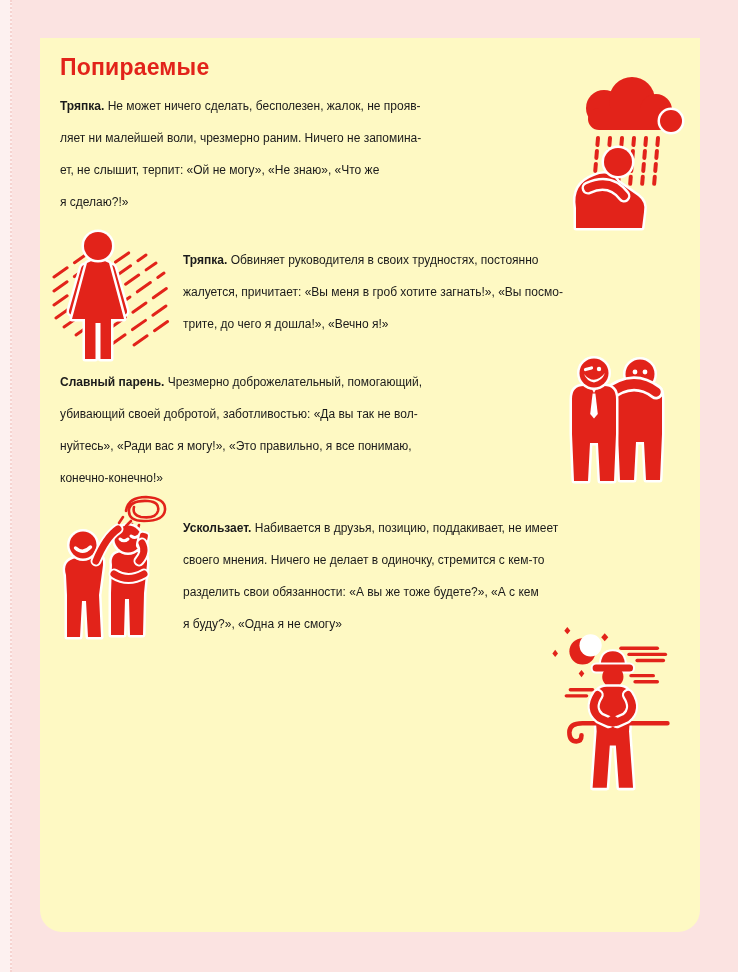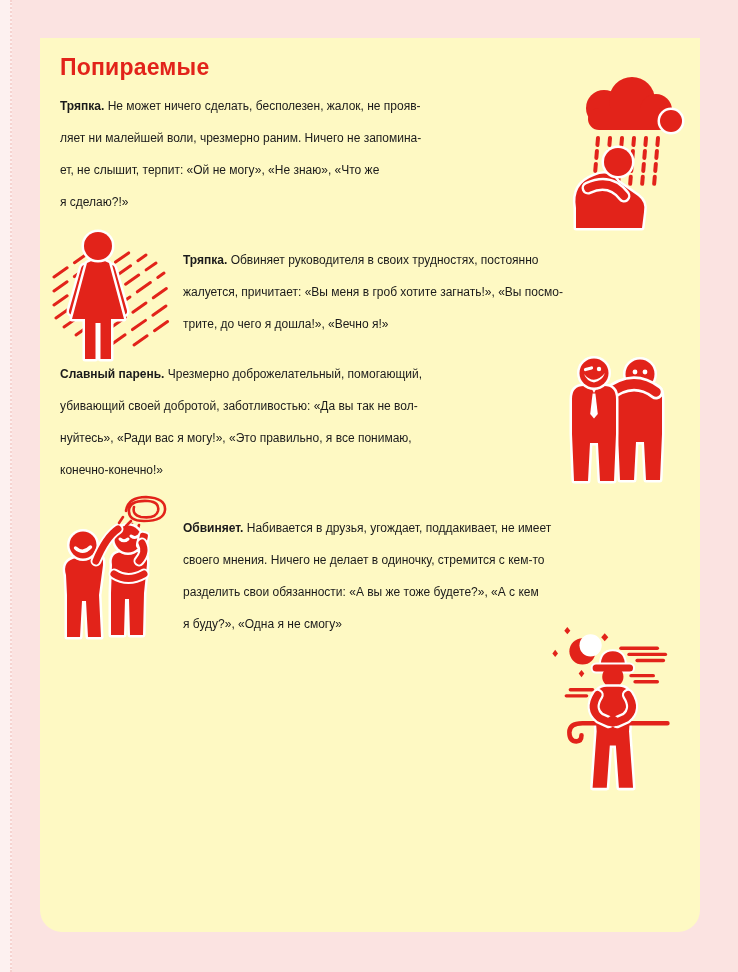--- a/index.html
+++ b/index.html
@@ -89,21 +89,21 @@
       <path class="sw" stroke-width="13" d="M59,44 L71,86"></path>
         <path class="s" stroke-width="8" d="M59,44 L71,86"></path>
       <path class="f halo" stroke-width="5" d="M35,38 Q46,31 57,38 L72,94 L59,94 L59,134 L48.5,134 L48.5,98 L43.5,98 L43.5,134 L33,134 L33,94 L20,94 Z"></path>
       <circle class="f halo" stroke-width="5" cx="46" cy="21" r="14"></circle>
     </svg>
   </div>
   <p class="desc" style="left:143px;top:206px;width:515px;"><strong>Тряпка.</strong> <span>Обвиняет руководителя в своих трудностях, постоянно
 жалуется, причитает: «Вы меня в гроб хотите загнать!», «Вы посмо-
 трите, до чего я дошла!», «Вечно я!»</span></p>
 
-  <p class="desc" style="left:20px;top:320px;width:492px;"><strong>Славный парень.</strong> <span>Чрезмерно доброжелательный, помогающий,
+  <p class="desc" style="left:20px;top:328px;width:492px;"><strong>Славный парень.</strong> <span>Чрезмерно доброжелательный, помогающий,
 убивающий своей добротой, заботливостью: «Да вы так не вол-
 нуйтесь», «Ради вас я могу!», «Это правильно, я все понимаю,
 конечно-конечно!»</span></p>
   <div class="icon-box" style="left:512px;top:316px;width:150px;height:140px;">
     <svg viewBox="0 0 150 140" aria-hidden="true">
       <circle class="f halo" stroke-width="5" cx="88" cy="20" r="14.5"></circle>
       <circle class="fw" cx="83" cy="18" r="2.4"></circle>
         <circle class="fw" cx="93" cy="18" r="2.4"></circle>
       <path class="f halo" stroke-width="5" d="M66,44 Q66,31 78,31 L98,31 Q110,31 110,44 L110,80 L108,126 L94,126 L92,88 L84,88 L82,126 L68,126 L66,80 Z"></path>
       <path class="sw" stroke-width="15" d="M54,42 Q80,20 104,38"></path>
@@ -138,21 +138,21 @@
       <circle class="f halo" stroke-width="5" cx="39" cy="56" r="13.5"></circle>
       <path class="sw" stroke-width="3.4" d="M31.5,59 Q39,66 46.5,58"></path>
       <path class="sw" stroke-width="11" d="M52,72 Q62,48 74,40"></path>
         <path class="s" stroke-width="7" d="M52,72 Q62,48 74,40"></path>
       <g class="s" stroke-width="2.6">
         <path d="M75,34 L79,28"></path>
           <path d="M82,37 L87,32"></path>
       </g>
     </svg>
   </div>
-  <p class="desc" style="left:143px;top:474px;width:520px;"><strong>Обвиняет.</strong> <span>Набивается в друзья, угождает, поддакивает, не имеет
+  <p class="desc" style="left:143px;top:474px;width:520px;"><strong>Ускользает.</strong> <span>Набивается в друзья, позицию, поддакивает, не имеет
 своего мнения. Ничего не делает в одиночку, стремится с кем-то
 разделить свои обязанности: «А вы же тоже будете?», «А с кем
 я буду?», «Одна я не смогу»</span></p>
 
   <div class="icon-box" style="left:502px;top:580px;width:172px;height:182px;">
     <svg viewBox="0 0 170 180" aria-hidden="true">
       <circle class="f" cx="40" cy="33" r="13"></circle>
       <circle class="fw" cx="48" cy="27" r="11"></circle>
       <path class="f" d="M25,9 L28,12.5 L25,16 L22,12.5 Z"></path>
       <path class="f" d="M62,15 L65.5,19 L62,23 L58.5,19 Z"></path>

